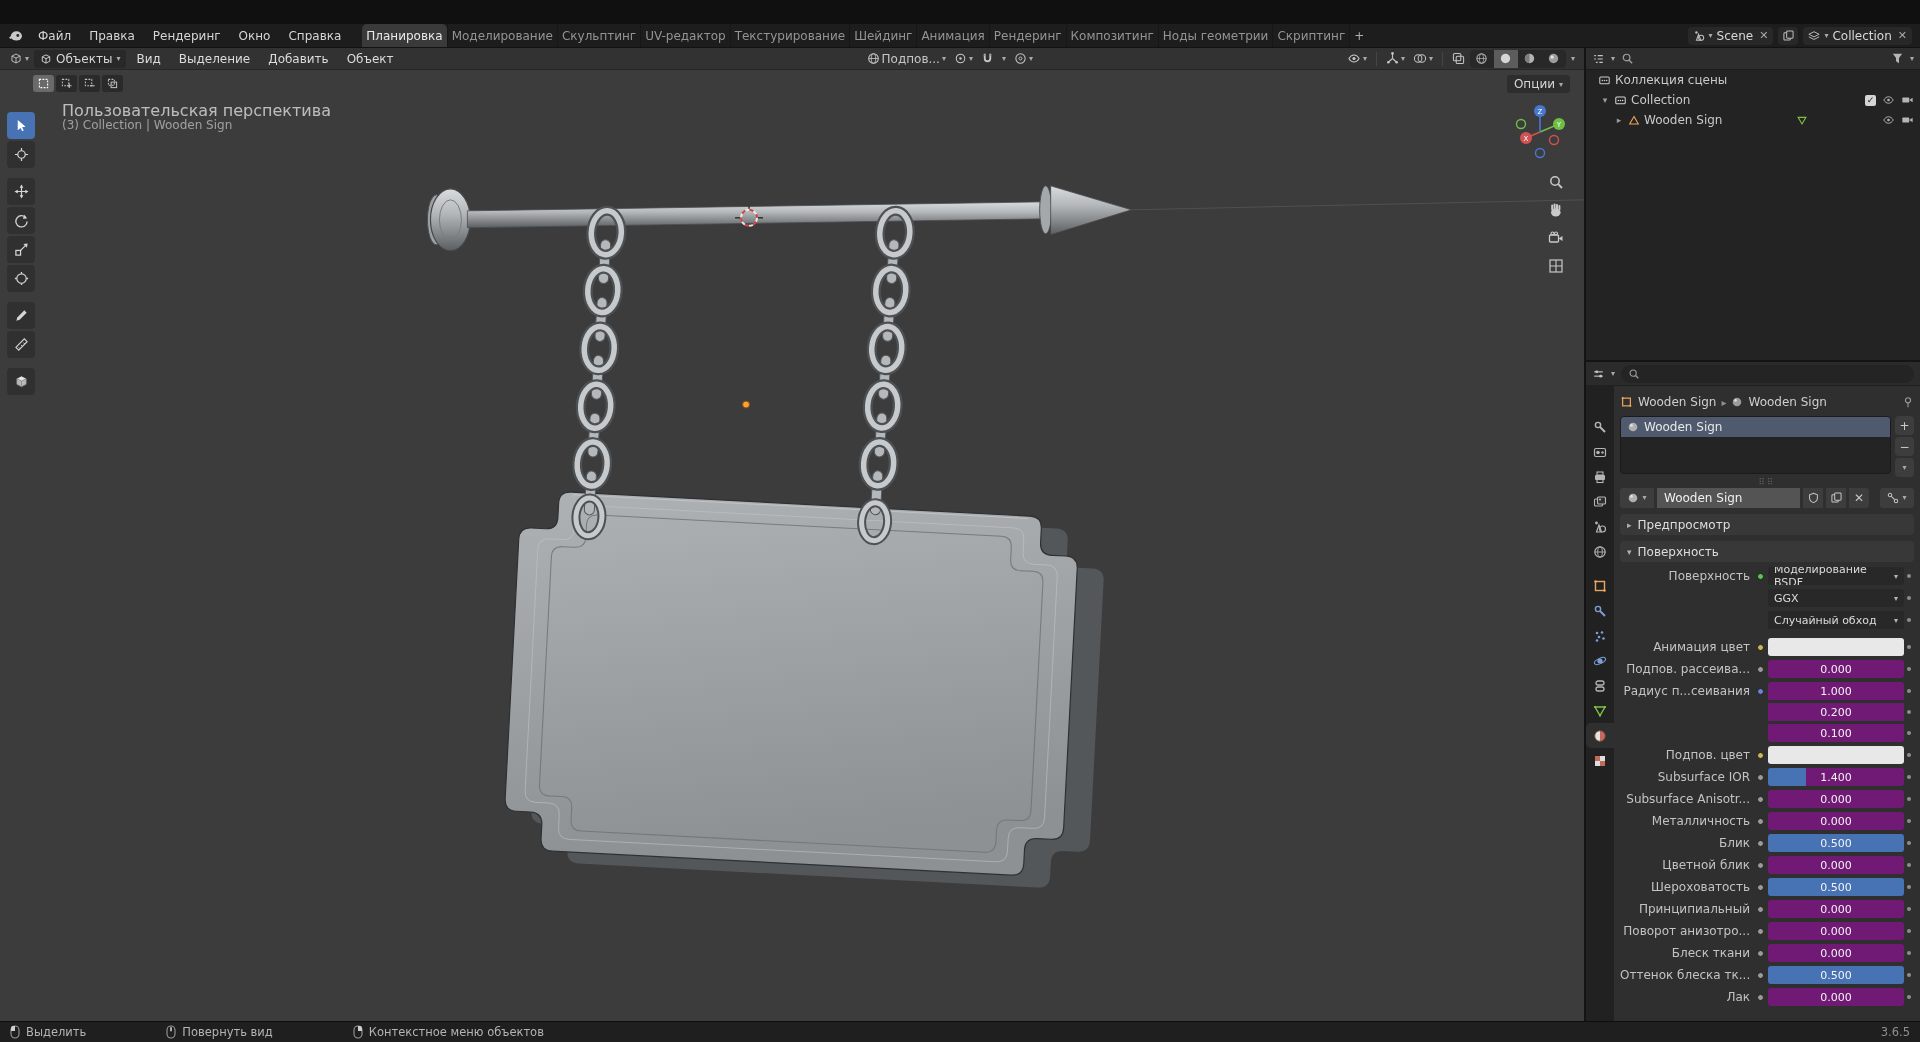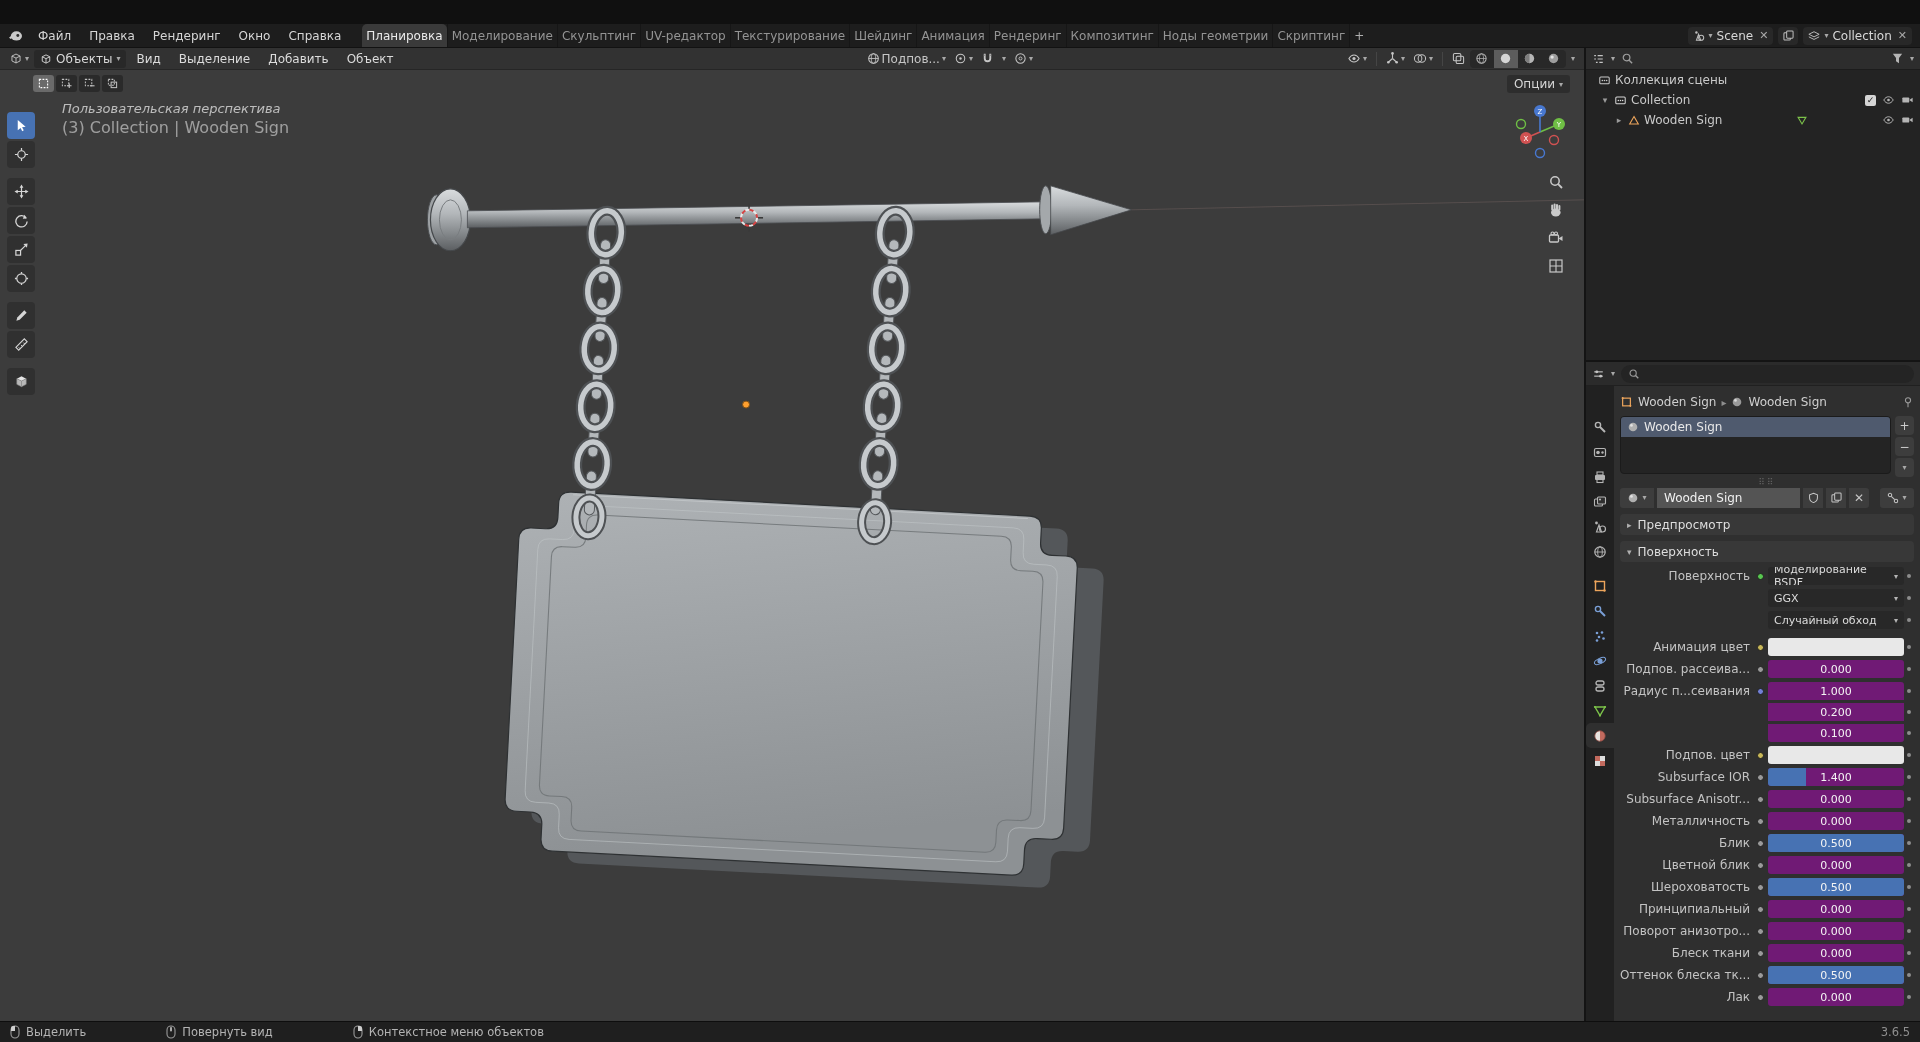--- a/index.html
+++ b/index.html
@@ -35,22 +35,22 @@
   .hbtn{display:flex;align-items:center;gap:4px;background:#282828;border-radius:3px;height:18px;padding:0 6px;color:#d8d8d8;}
   .ibtn{display:flex;align-items:center;justify-content:center;height:18px;padding:0 3px;color:#c6c6c6;gap:2px;}
   .spacer15{flex:1.5;} .spacer10{flex:1;}
   .vsep{width:1px;height:14px;background:#454545;margin:0 4px;}
   .shgroup{display:flex;background:#282828;border-radius:4px;overflow:hidden;}
   .shbtn{width:24px;height:18px;display:flex;align-items:center;justify-content:center;}
   .shbtn.active{background:#5c5c5c;}
   
   .vpc{position:absolute;top:22px;left:0;right:0;bottom:0;background:#3c3c3c;overflow:hidden;}
   .scene{position:absolute;inset:0;}
-  .vp-label{position:absolute;left:62px;top:31px;color:rgba(255,255,255,.66);font-size:13px;font-style:italic;}
-  .vp-label2{position:absolute;left:62px;top:48px;color:rgba(255,255,255,.5);font-size:16px;}
+  .vp-label{position:absolute;left:62px;top:31px;color:rgba(255,255,255,.66);font-size:16px;}
+  .vp-label2{position:absolute;left:62px;top:48px;color:rgba(255,255,255,.5);font-size:12px;}
   .toolsettings{position:absolute;left:33px;top:5px;display:flex;gap:2px;}
   .tsbtn{width:21px;height:17px;background:rgba(40,40,40,.9);border-radius:3px;display:flex;align-items:center;justify-content:center;color:#c2c2c2;}
   .tsbtn.active{background:#6a6a6a;color:#fff;}
   .options-btn{position:absolute;right:14px;top:5px;height:18px;display:flex;align-items:center;gap:4px;background:rgba(40,40,40,.75);border-radius:3px;padding:0 7px;color:#d6d6d6;}
   .toolcol{position:absolute;left:7px;top:42px;display:flex;flex-direction:column;gap:2px;}
   .toolbtn{width:28px;height:27px;background:rgba(47,47,47,.88);border-radius:4px;display:flex;align-items:center;justify-content:center;}
   .toolbtn.active{background:#4772b3;}
   .tgap{height:6px;}
   .gizmo{position:absolute;left:1510px;top:32px;}
   .sideicons{position:absolute;left:1548px;top:104px;display:flex;flex-direction:column;gap:12px;align-items:center;color:#c9c9c9;}

